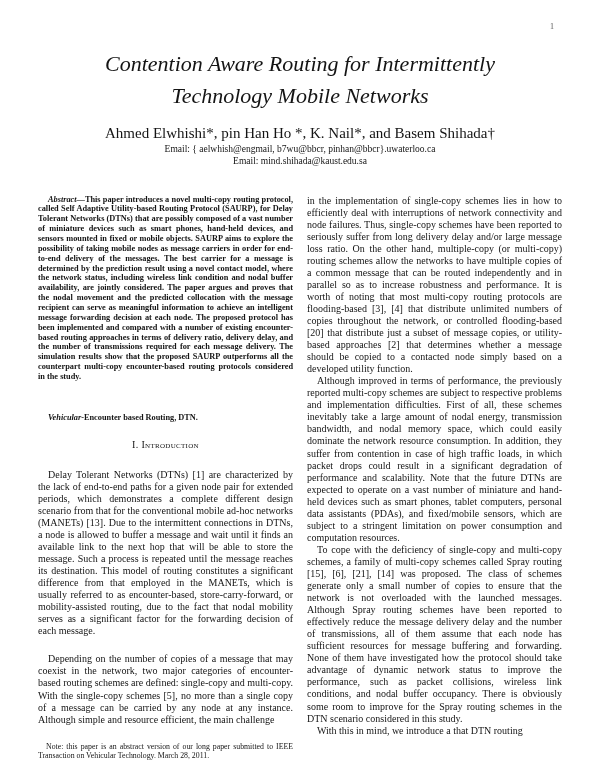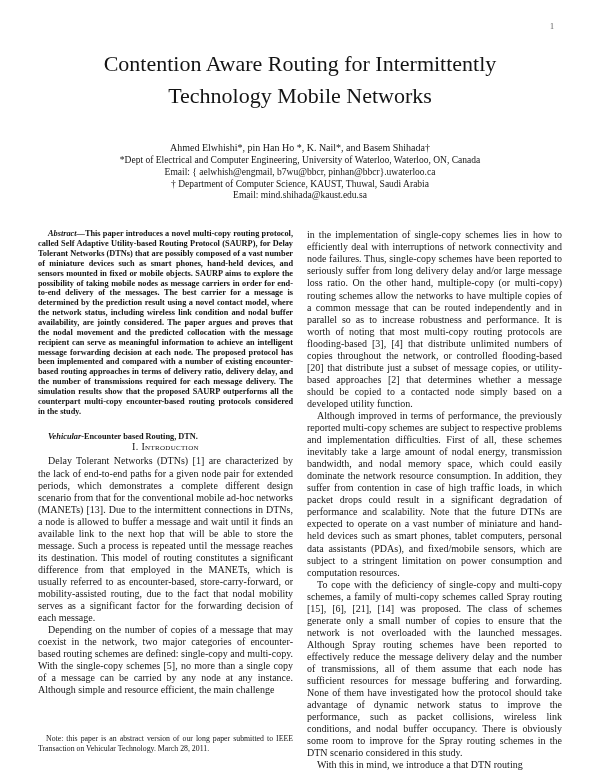--- a/index.html
+++ b/index.html
@@ -20,33 +20,35 @@
     right: 46px;
     font-size: 8px;
     color: #555;
   }
   .header { text-align: center; padding-top: 48px; }
   .title {
     font-size: 22px;
     line-height: 1.45;
     font-weight: normal;
     margin: 0 60px;
+    font-style: italic;
   }
-  .authors { font-size: 10px; margin-top: 30px; }
+  .authors { font-size: 15px; margin-top: 13px; }
   .affil-block { margin-top: 2px; }
   .affil-line { font-size: 9.5px; line-height: 1.25; }
   .columns {
     display: flex;
     gap: 14px;
     padding: 0 38px;
     margin-top: 27px;
   }
   .col {
     width: 255px;
     text-align: justify;
+    gap: 16px;
   }
   .col-left {
     display: flex;
     flex-direction: column;
     height: 524px;
   }
   .abstract-para, .keywords-para {
     font-weight: bold;
     font-size: 8.3px;
     line-height: 1.19;
@@ -84,23 +86,21 @@
 <body>
 
 <div class="page">
 
   <div class="page-number">1</div>
 
   <div class="header">
     <h1 class="title"><span>Contention Aware Routing for Intermittently</span><br><span>Technology Mobile Networks</span></h1>
     <div class="authors">Ahmed Elwhishi*, pin Han Ho *, K. Nail*, and Basem Shihada†</div>
     <div class="affil-block">
-      <div class="affil-line">*Dept of Electrical and Computer Engineering, University of Waterloo, Waterloo, ON, Canada</div>
       <div class="affil-line">Email: { aelwhish@engmail, b7wu@bbcr, pinhan@bbcr}.uwaterloo.ca</div>
-      <div class="affil-line">† Department of Computer Science, KAUST, Thuwal, Saudi Arabia</div>
       <div class="affil-line">Email: mind.shihada@kaust.edu.sa</div>
     </div>
   </div>
 
   <div class="columns">
 
     <div class="col col-left">
       <p class="abstract-para"><span class="lead-in">Abstract</span><span>—This paper introduces a novel multi-copy routing protocol, called Self Adaptive Utility-based Routing Protocol (SAURP), for Delay Tolerant Networks (DTNs) that are possibly composed of a vast number of miniature devices such as smart phones, hand-held devices, and sensors mounted in fixed or mobile objects. SAURP aims to explore the possibility of taking mobile nodes as message carriers in order for end-to-end delivery of the messages. The best carrier for a message is determined by the prediction result using a novel contact model, where the network status, including wireless link condition and nodal buffer availability, are jointly considered. The paper argues and proves that the nodal movement and the predicted collocation with the message recipient can serve as meaningful information to achieve an intelligent message forwarding decision at each node. The proposed protocol has been implemented and compared with a number of existing encounter-based routing approaches in terms of delivery ratio, delivery delay, and the number of transmissions required for each message delivery. The simulation results show that the proposed SAURP outperforms all the counterpart multi-copy encounter-based routing protocols considered in the study.</span></p>
       <p class="keywords-para"><span class="lead-in">Vehicular</span><span>-Encounter based Routing, DTN.</span></p>
       <h2 class="section-heading">I. Introduction</h2>

